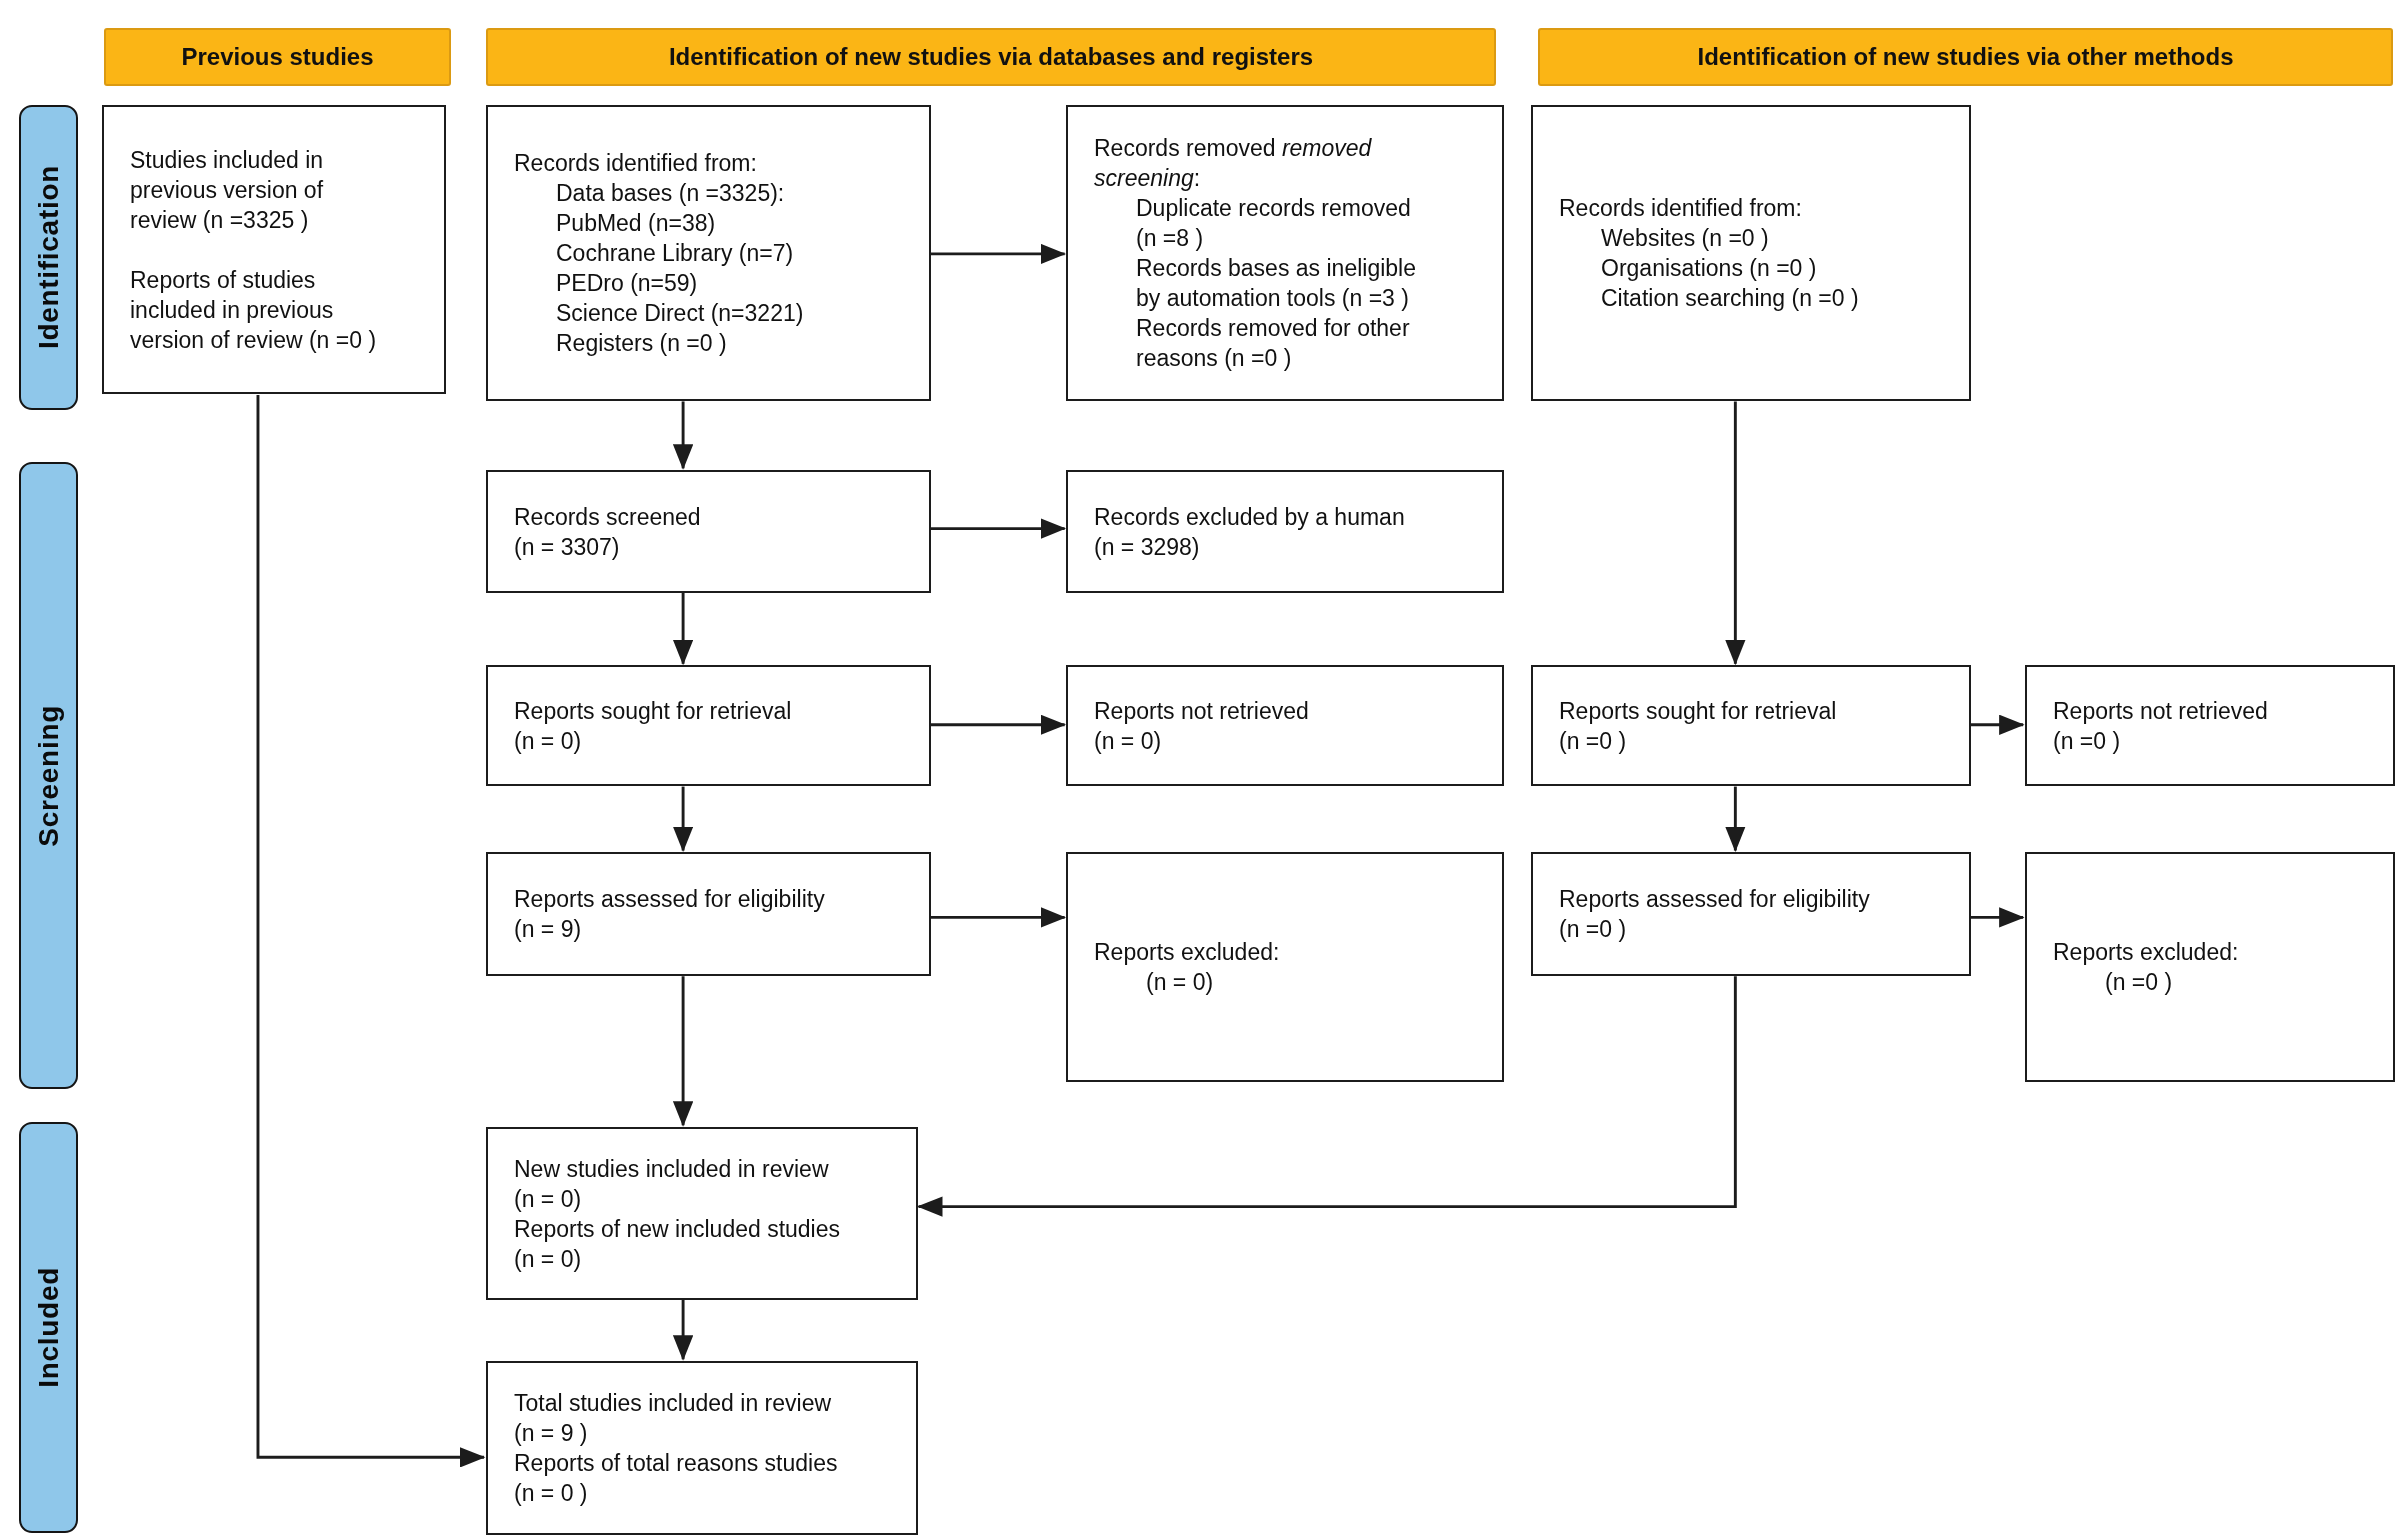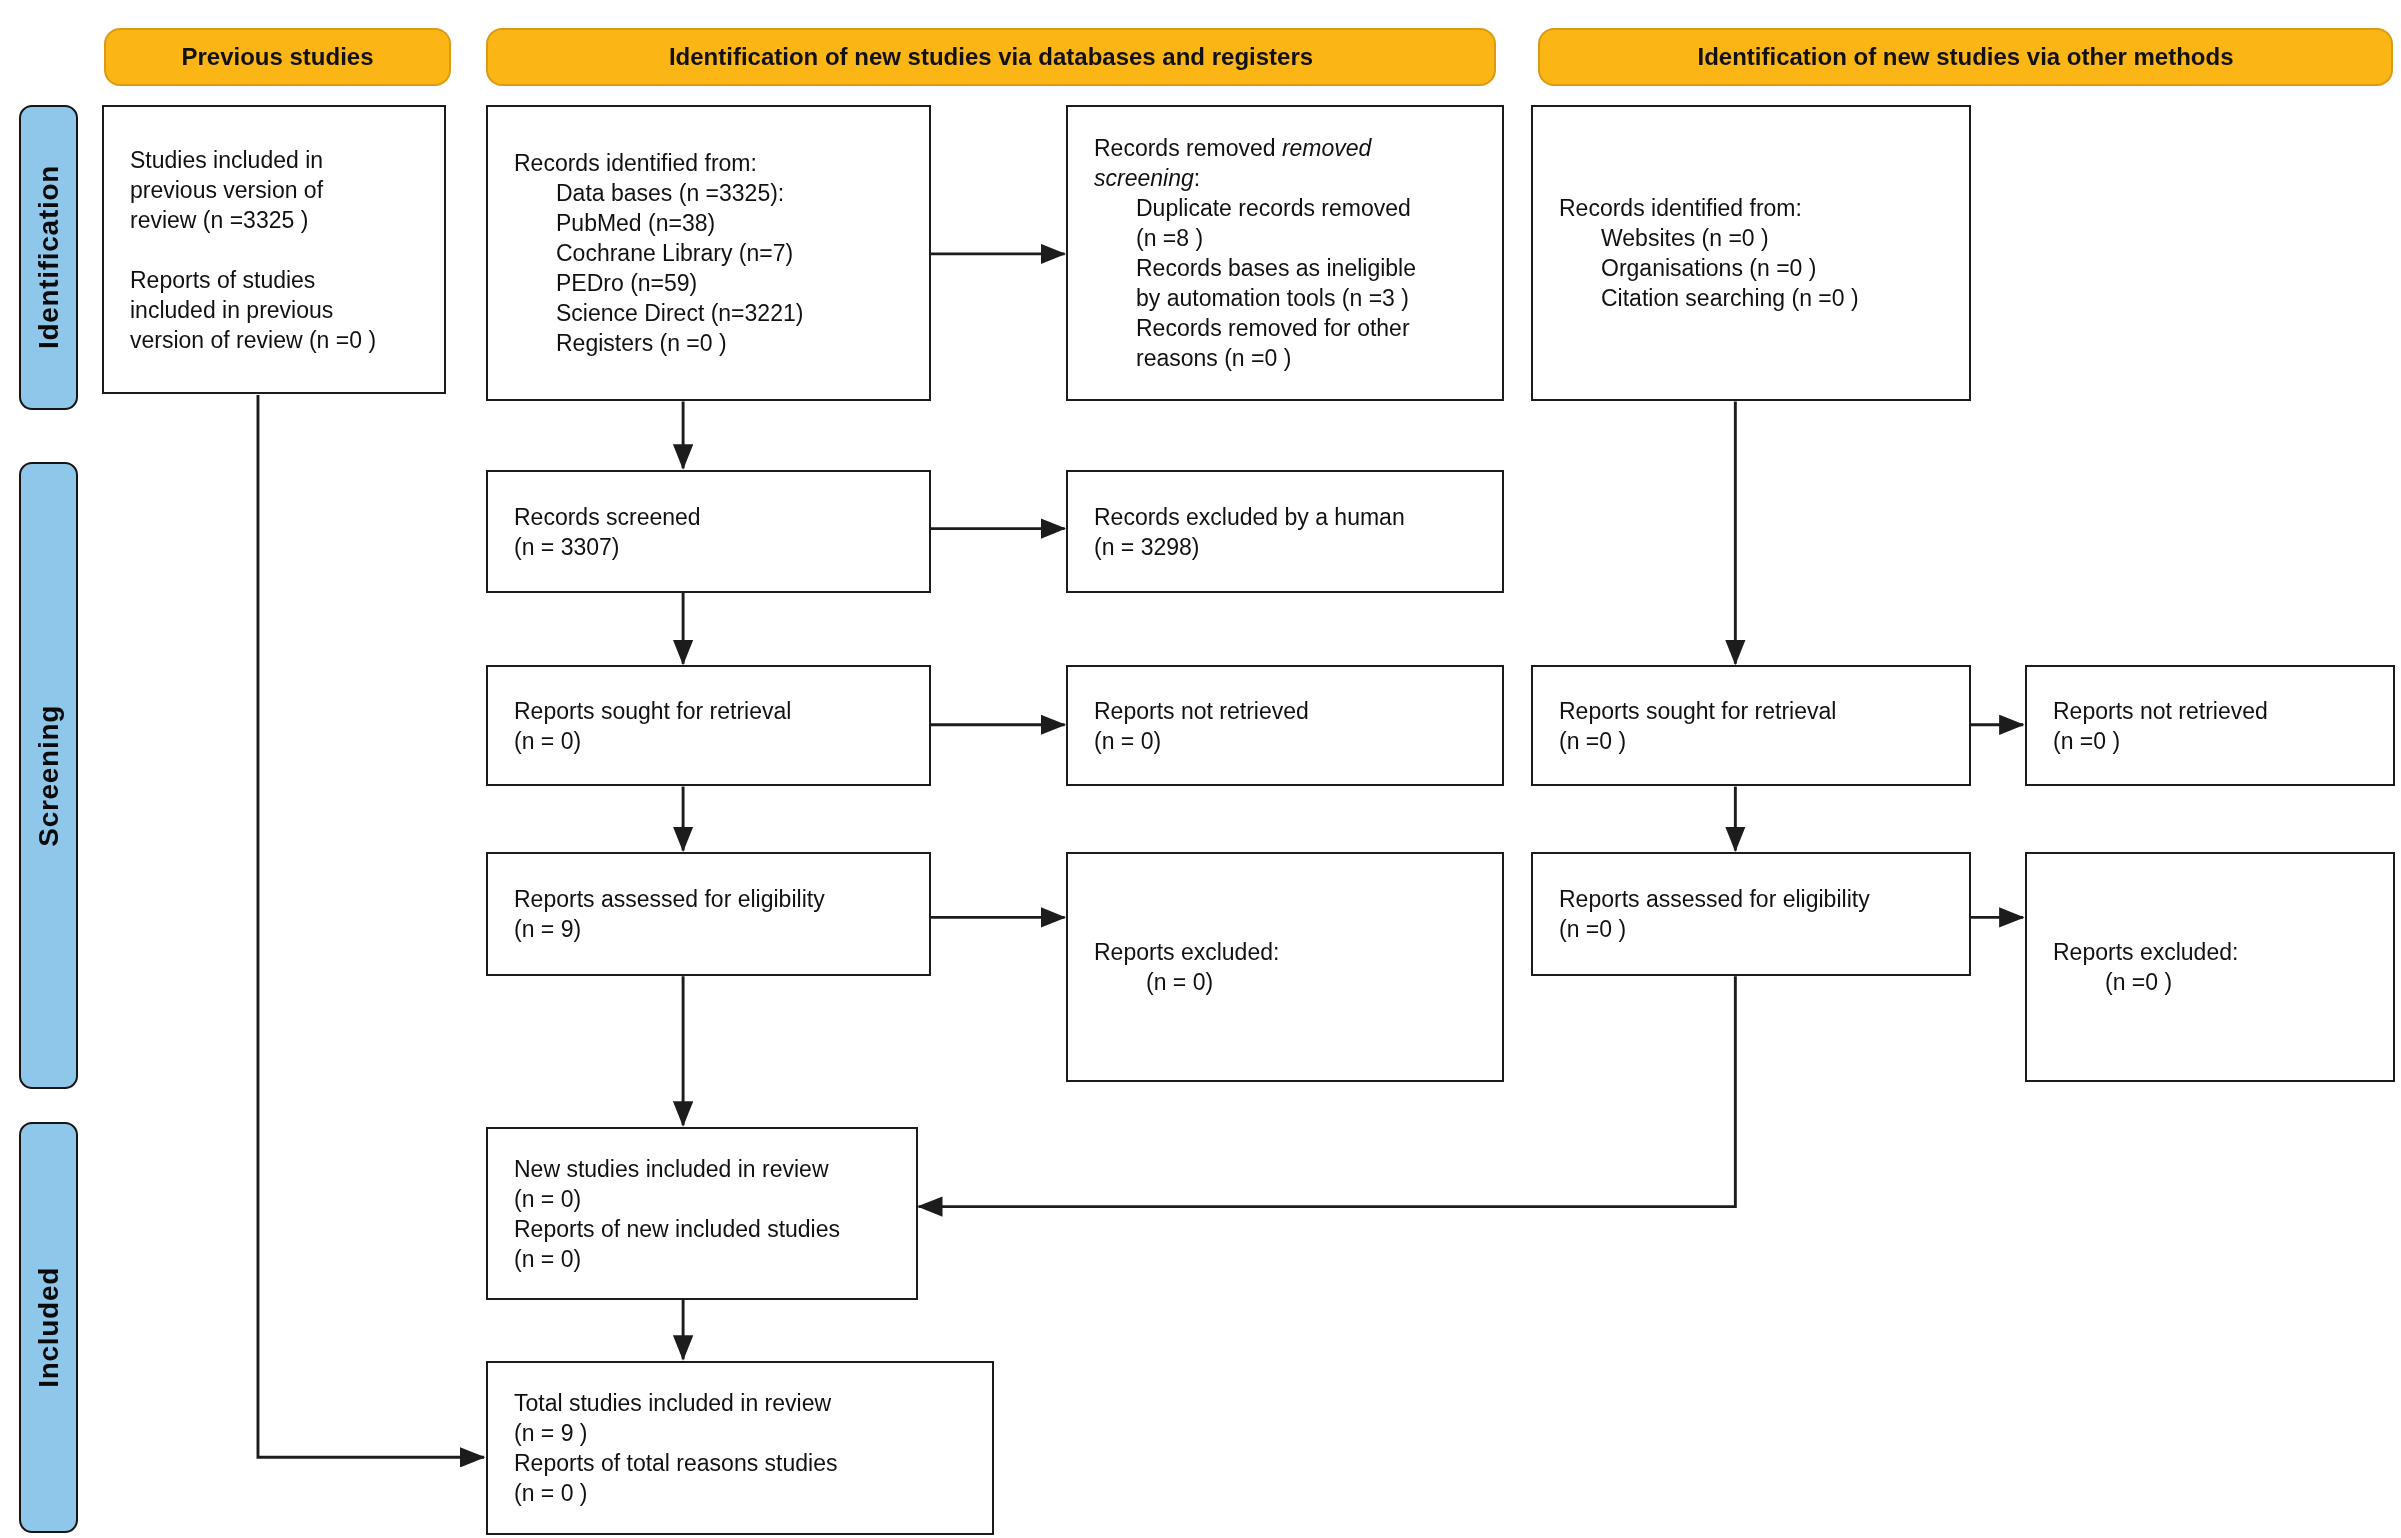--- a/index.html
+++ b/index.html
@@ -3,21 +3,21 @@
 <meta charset="utf-8">
 <style>
   html,body{margin:0;padding:0;background:#ffffff;}
   .canvas{
     position:relative;width:2401px;height:1539px;background:#ffffff;
     font-family:"Liberation Sans","DejaVu Sans",sans-serif;color:#111;overflow:hidden;
   }
   .arrows{position:absolute;left:0;top:0;pointer-events:none;}
   .hdr{
     position:absolute;top:28px;height:58px;box-sizing:border-box;
-    background:#FBB515;border:2.9px solid #DB9A12;border-radius:16px;
+    background:#FBB515;border:2.9px solid #DB9A12;border-radius:3px;
     display:flex;align-items:center;justify-content:center;
     font-weight:bold;font-size:24px;color:#111;
   }
   .stage{
     position:absolute;left:19px;width:59px;box-sizing:border-box;
     background:#8FC7EA;border:2.9px solid #151515;border-radius:13px;
     display:flex;align-items:center;justify-content:center;
   }
   .stage span{
     writing-mode:vertical-rl;transform:rotate(180deg);
@@ -167,21 +167,21 @@
     <div class="ind2">(n =0 )</div>
   </div>
 
   <div class="box" style="left:486px;top:1127px;width:432px;height:173px;">
     <div>New studies included in review</div>
     <div>(n = 0)</div>
     <div>Reports of new included studies</div>
     <div>(n = 0)</div>
   </div>
 
-  <div class="box" style="left:486px;top:1361px;width:508px;height:174px;">
+  <div class="box" style="left:486px;top:1361px;width:432px;height:174px;">
     <div>Total studies included in review</div>
     <div>(n = 9 )</div>
     <div>Reports of total reasons studies</div>
     <div>(n = 0 )</div>
   </div>
 
 </div>
 
 
 </body></html>

